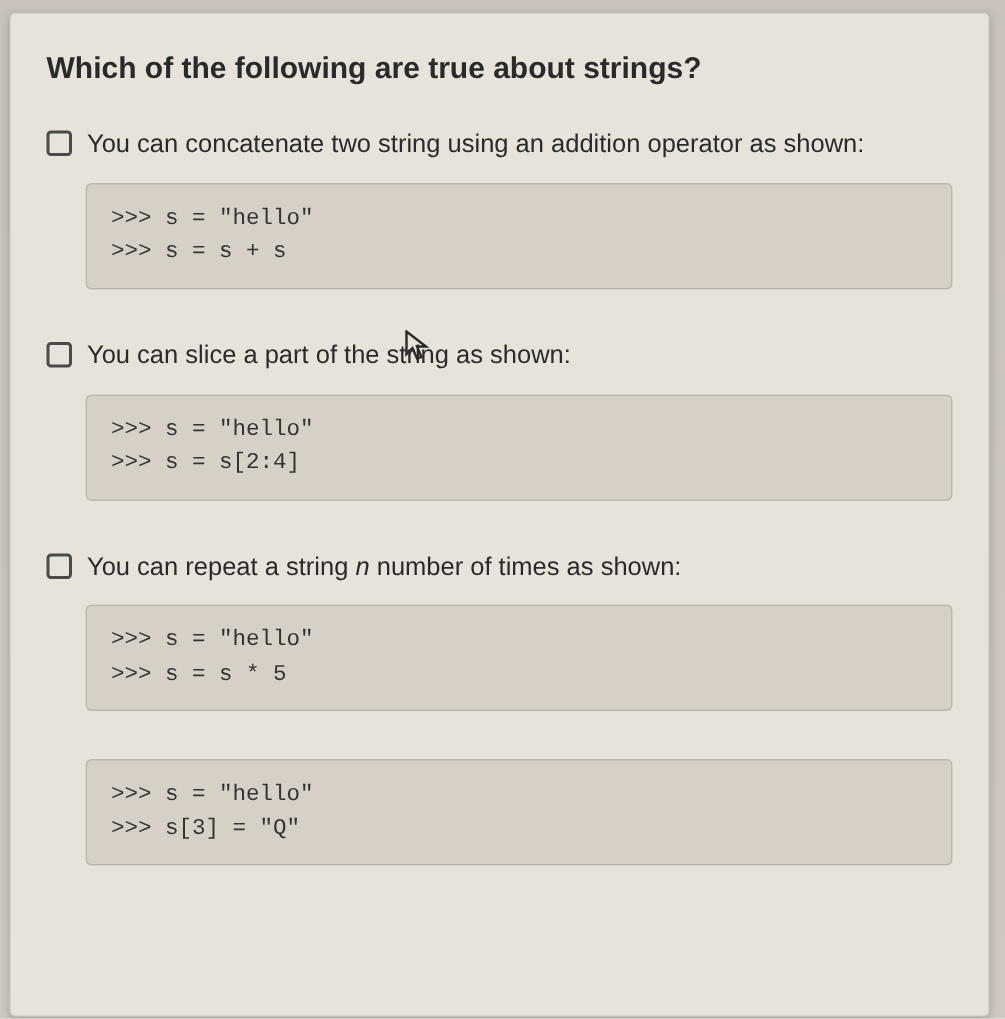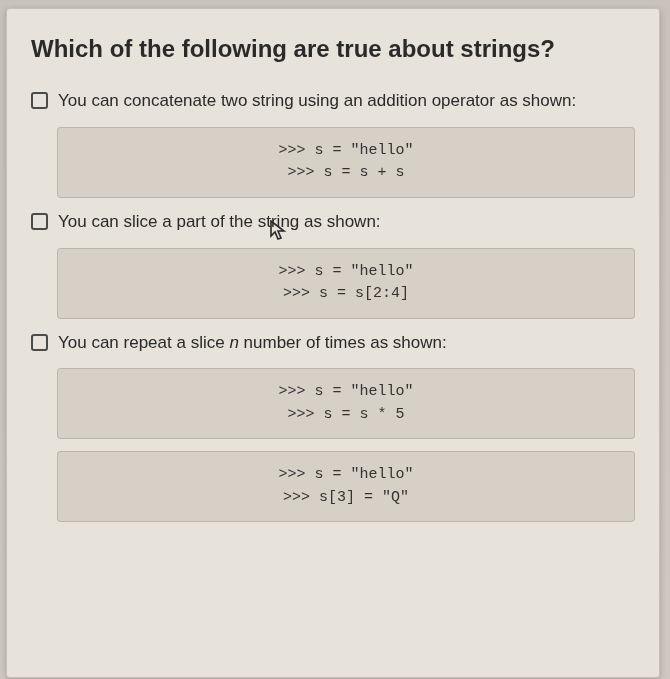--- a/index.html
+++ b/index.html
@@ -16,28 +16,27 @@
   .card {
     background: #e7e2da;
     border-radius: 4px;
     border: 1px solid rgba(0,0,0,0.15);
     box-shadow: 0 2px 6px rgba(0,0,0,0.2);
     margin: 8px 10px 0 6px;
     padding: 22px 24px 30px 24px;
     min-height: 670px;
   }
   .question {
-    font-size: 24px;
+    font-size: 20px;
     font-weight: 600;
     color: #2a2a2a;
     margin: 4px 0 26px 0;
   }
   .option {
-    margin-bottom: 12px;
-    text-align: center;
+    margin-bottom: 32px;
   }
   .opt-head {
     display: flex;
     align-items: flex-start;
     gap: 10px;
     margin-bottom: 14px;
   }
   .checkbox {
     width: 17px;
     height: 17px;
@@ -94,21 +93,21 @@
       <div class="checkbox"></div>
       <div class="opt-label">You can slice a part of the string as shown:</div>
     </div>
     <div class="codeblock">&gt;&gt;&gt; s = "hello"
 &gt;&gt;&gt; s = s[2:4]</div>
   </div>
 
   <div class="option">
     <div class="opt-head">
       <div class="checkbox"></div>
-      <div class="opt-label"><span>You can repeat a slice </span><span class="italic">n</span><span> number of times as shown:</span></div>
+      <div class="opt-label"><span>You can repeat a string </span><span class="italic">n</span><span> number of times as shown:</span></div>
     </div>
     <div class="codeblock">&gt;&gt;&gt; s = "hello"
 &gt;&gt;&gt; s = s * 5</div>
   </div>
 
   <div class="option">
     <div class="codeblock">&gt;&gt;&gt; s = "hello"
 &gt;&gt;&gt; s[3] = "Q"</div>
   </div>
 </div>

